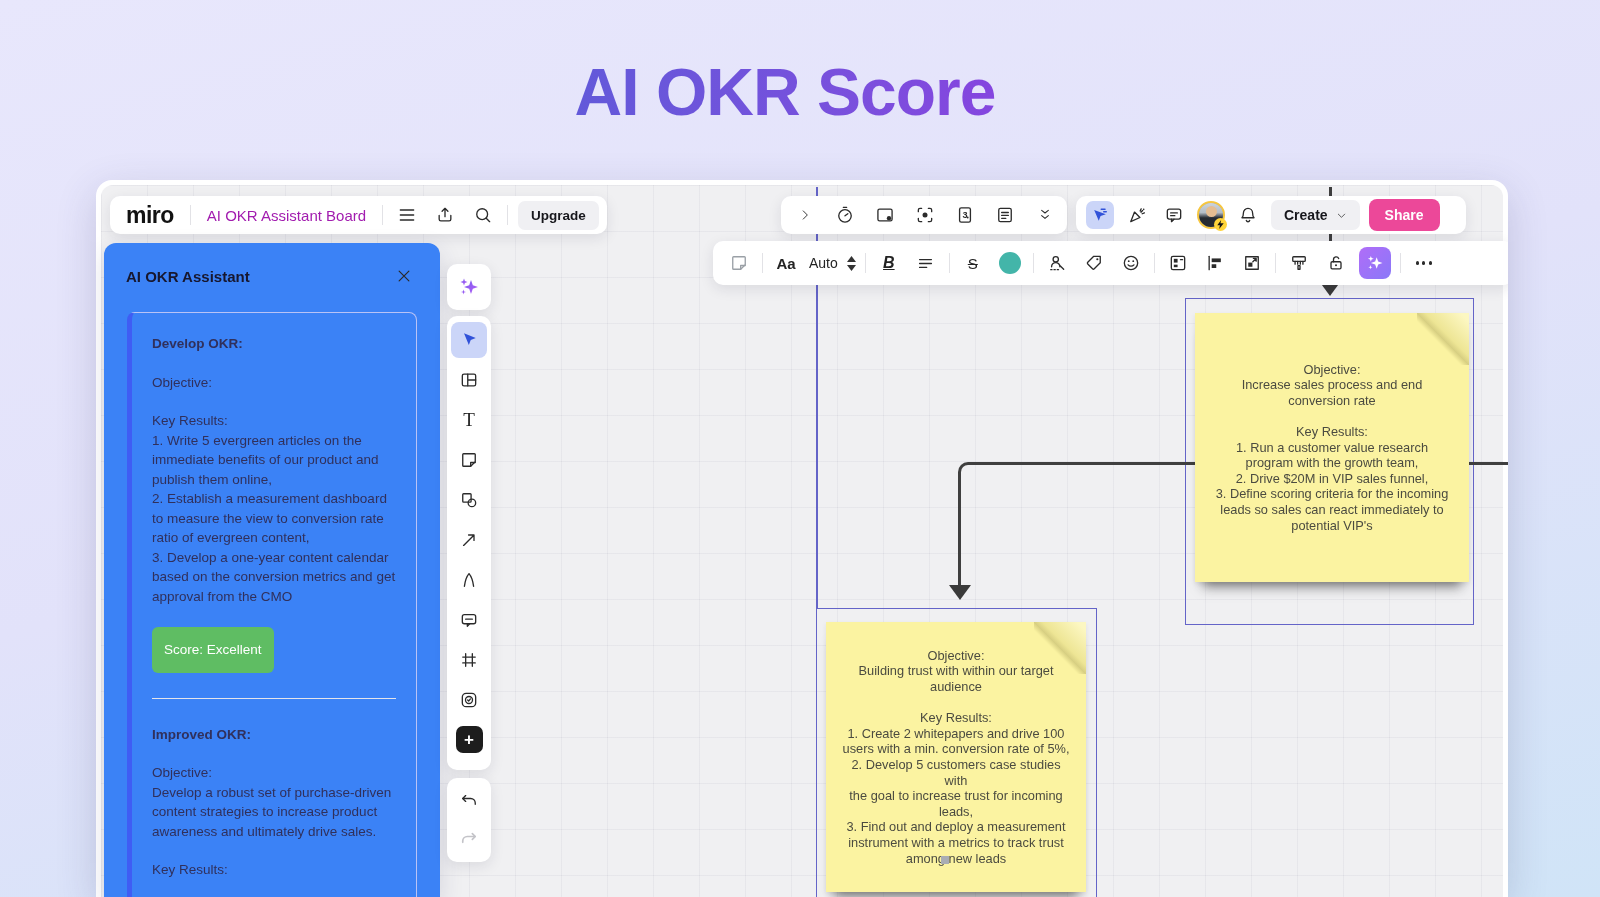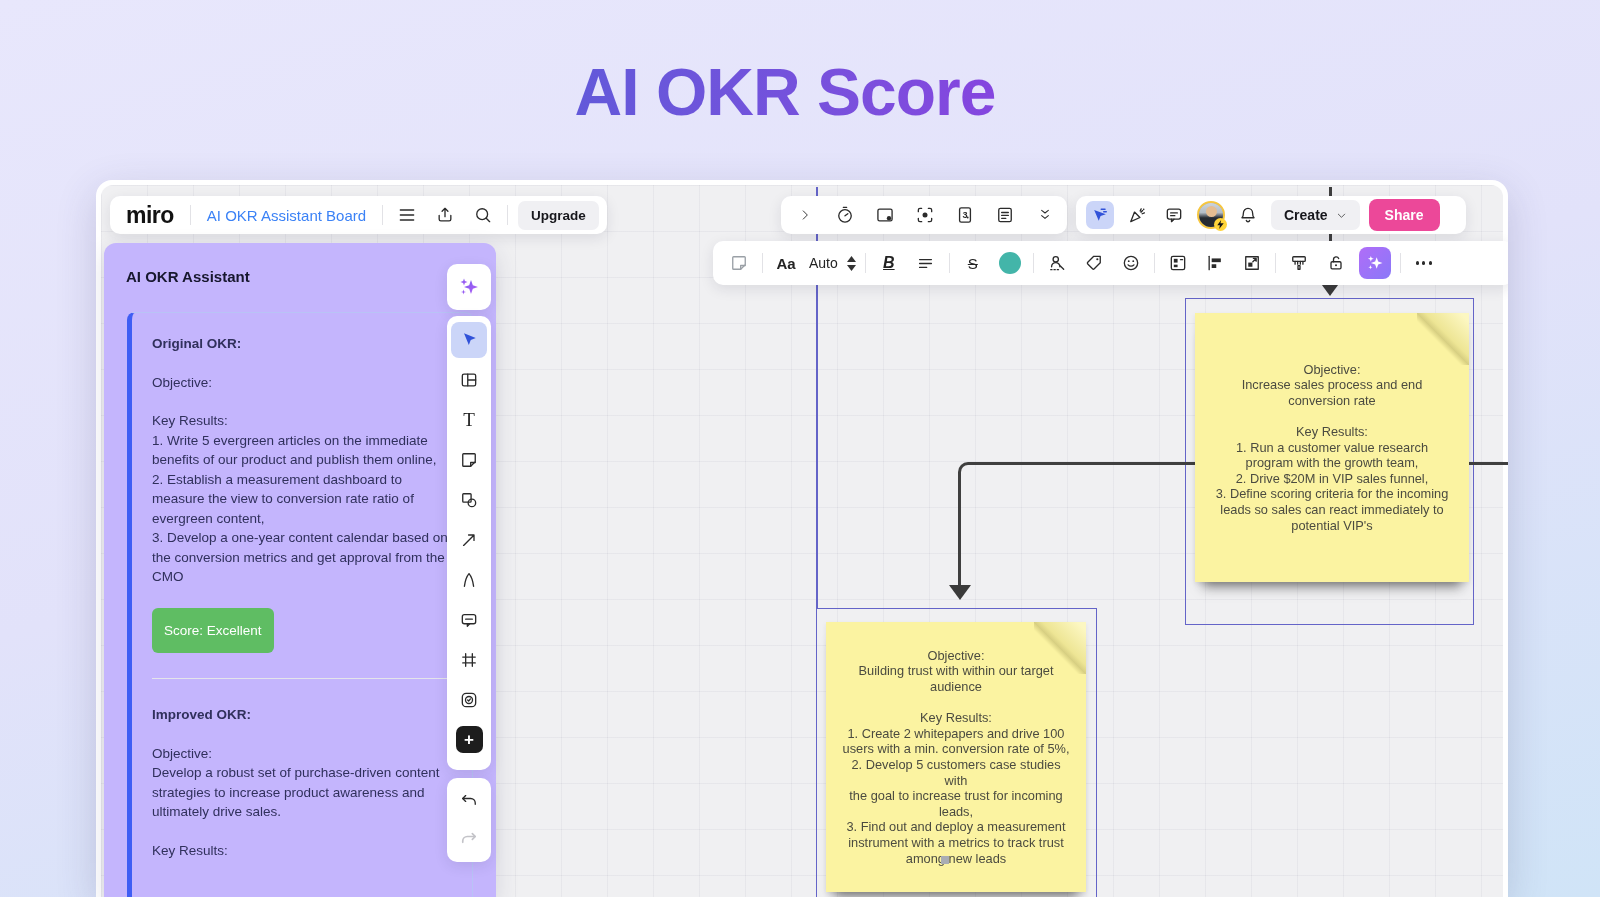--- a/index.html
+++ b/index.html
@@ -47,21 +47,21 @@
 
   
   .bar{ position:absolute; background:#fff; border-radius:10px; z-index:10;
     display:flex; align-items:center; box-shadow:0 4px 14px rgba(30,30,60,0.10); }
   .row1{ top:16px; height:38px; padding:0 10px; gap:10px; }
   .vdiv{ width:1px; height:20px; background:#e2e2e6; flex:0 0 auto; }
   .ibtn{ width:28px; height:28px; border-radius:7px; display:flex; align-items:center;
     justify-content:center; flex:0 0 auto; }
   .ibtn.sel-tool{ background:#cbd5f8; }
   .logo{ font-size:23px; font-weight:800; letter-spacing:-0.5px; color:#121212; padding:0 6px;}
-  .board-title{ font-size:15px; color:#3b82f6; padding:0 6px; white-space:nowrap; }
+  .board-title{ font-size:15px; color:#a21caf; padding:0 6px; white-space:nowrap; }
   .pill{ border-radius:7px; font-size:13.5px; font-weight:700; color:#17171c;
     background:#f0f0f3; padding:7px 13px; white-space:nowrap; }
   .present{ display:flex; align-items:center; gap:8px; font-size:14px; }
   .share{ background:#ec4899; color:#fff; font-size:14px; font-weight:700;
     border-radius:8px; padding:8px 16px; }
   .avatar{ width:28px; height:28px; border-radius:50%; border:2px solid #f6c63f;
     position:relative; overflow:visible; background:#9aa5b1; flex:0 0 auto;}
   .avatar .ph{ position:absolute; inset:0; border-radius:50%; overflow:hidden;
     background:linear-gradient(180deg,#cdd4dc 0%,#b4bdc7 40%,#262a31 62%); }
   .avatar .head{ position:absolute; left:7px; top:3px; width:11px; height:11px;
@@ -76,22 +76,22 @@
   .bold-b{ font-size:16px; font-weight:800; font-style:italic; text-decoration:underline; color:#232323;}
   .strike-s{ font-size:15px; text-decoration:line-through; color:#232323; }
   .swatch{ width:22px; height:22px; border-radius:50%; background:#43b5a9; }
   .aibtn{ width:32px; height:32px; border-radius:8px;
     background:linear-gradient(135deg,#b06df8 0%,#8a78f8 100%);
     display:flex; align-items:center; justify-content:center; }
   .dots i{ display:inline-block; width:3.2px; height:3.2px; border-radius:50%;
     background:#2b2b2b; margin:0 1.6px; }
 
   
-  .panel{ position:absolute; left:8px; top:63px; width:392px; height:calc(100% - 63px);
-    background:#c4b5fd; border-radius:12px 12px 0 0; z-index:11; overflow:hidden;
+  .panel{ position:absolute; left:8px; top:63px; width:336px; height:calc(100% - 63px);
+    background:#3b82f6; border-radius:12px 12px 0 0; z-index:11; overflow:hidden;
     box-shadow:0 8px 24px rgba(40,40,90,0.14); }
   .panel-head{ display:flex; align-items:center; justify-content:space-between;
     padding:19px 22px 14px 22px; }
   .panel-title{ font-size:15px; font-weight:600; color:#17172e; }
   .card{ margin:8px 23px 0 23px; border:1px solid #b9c3f6; border-left:5px solid #3f5df4;
     border-radius:8px; padding:21px 20px 24px 20px; color:#30305c;
     font-size:13.5px; line-height:19.5px; }
   .card .h{ font-weight:700; }
   .card p{ margin-bottom:19px; }
   .card .pre{ white-space:pre-line; }
@@ -447,21 +447,21 @@
       <div class="panel-title">AI OKR Assistant</div>
       <div class="ibtn">
         <svg class="ic" width="18" height="18" viewBox="0 0 24 24">
             <g class="st" stroke-width="1.9">
               <path d="M5.5 5.5l13 13M18.5 5.5l-13 13"></path>
             </g>
           </svg>
       </div>
     </div>
     <div class="card">
-      <p class="h">Original OKR:</p>
+      <p class="h">Develop OKR:</p>
       <p><span>Objective:</span><br>
         </p>
       <p><span>Key Results:</span><br>
         <span class="pre">1. Write 5 evergreen articles on the immediate benefits of our product and publish them online,
 2. Establish a measurement dashboard to measure the view to conversion rate ratio of evergreen content,
 3. Develop a one-year content calendar based on the conversion metrics and get approval from the CMO</span></p>
       <span class="badge">Score: Excellent</span>
       <hr>
       <p class="h">Improved OKR:</p>
       <p><span>Objective:</span><br>

